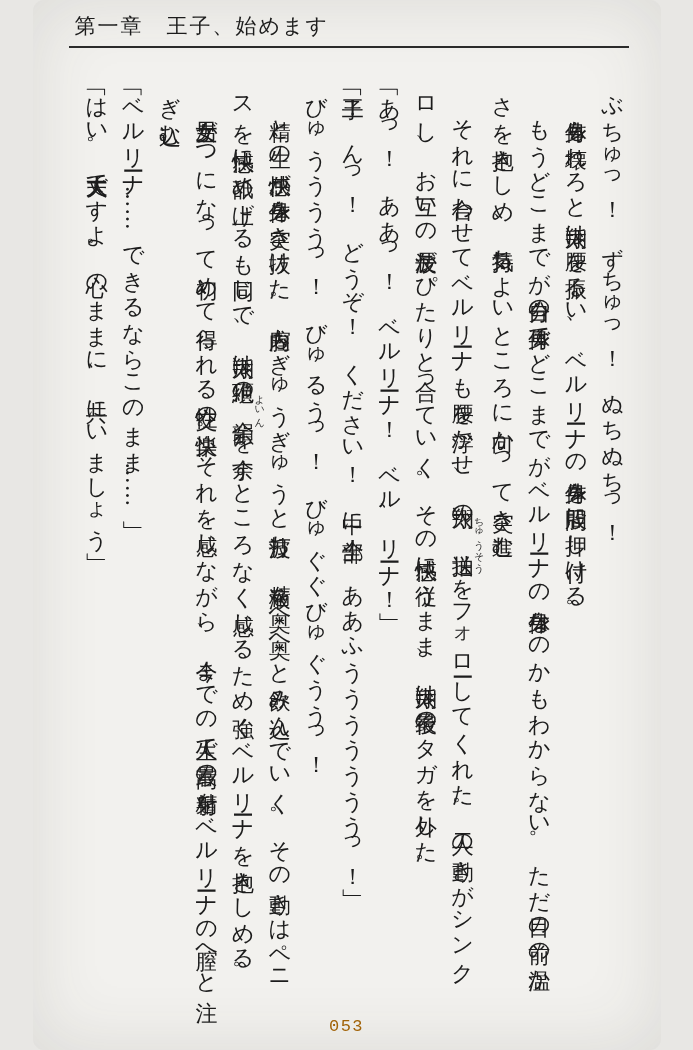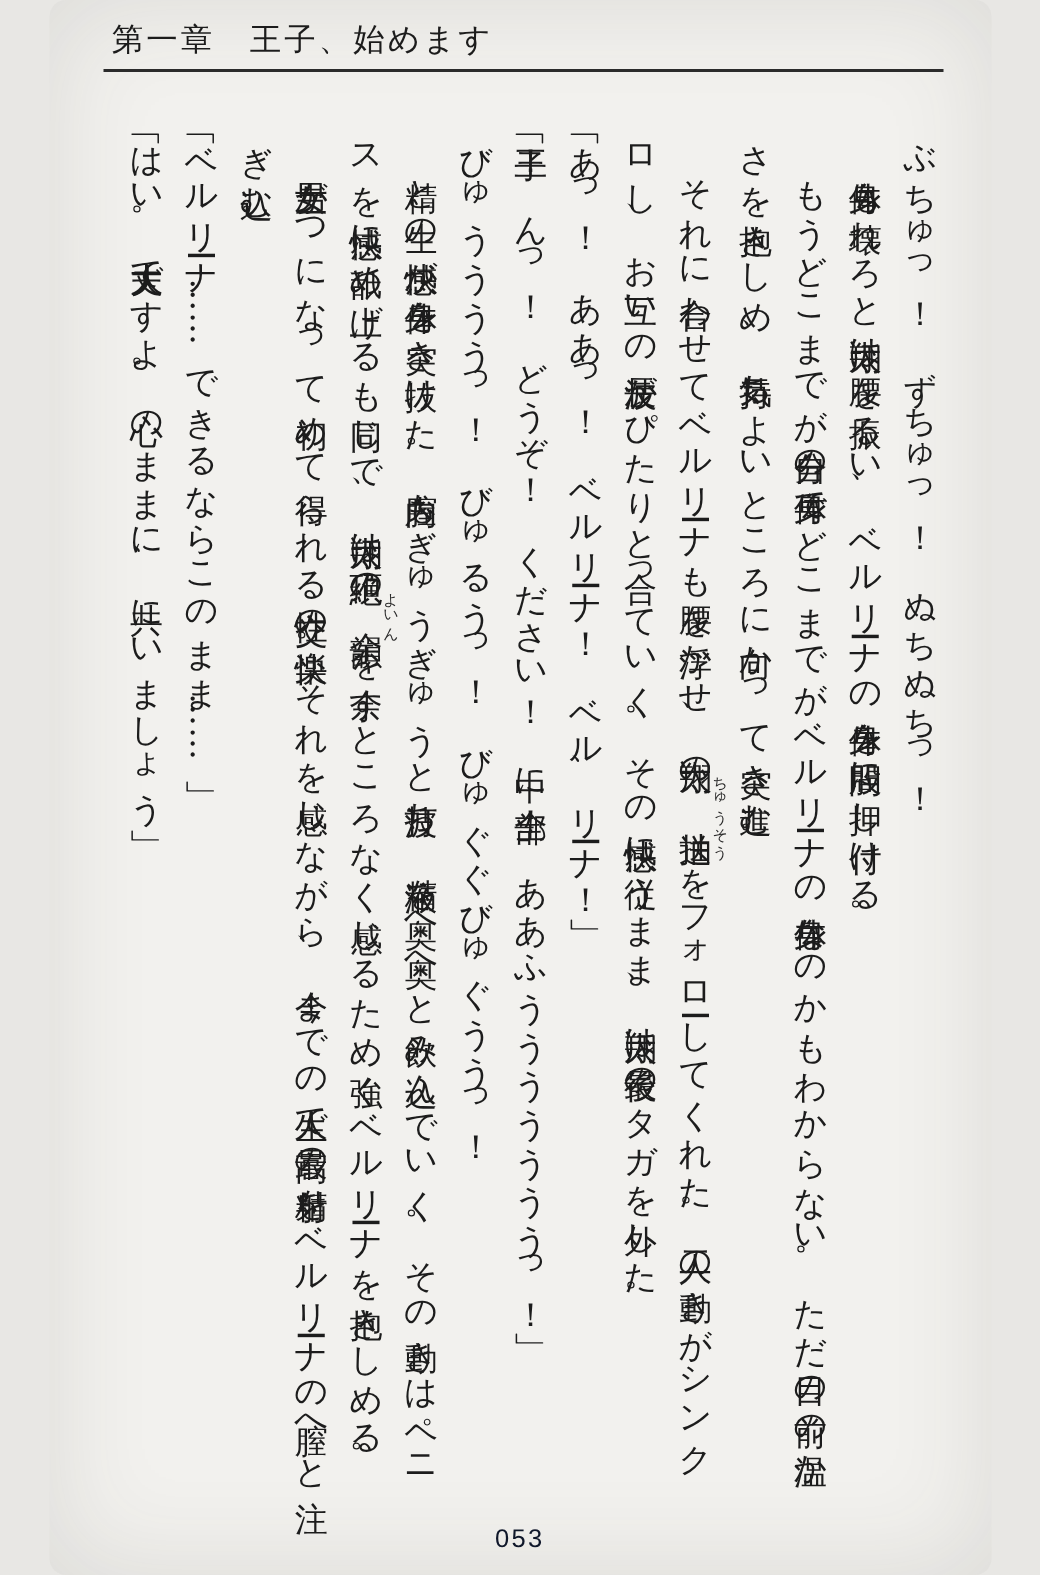--- a/index.html
+++ b/index.html
@@ -44,24 +44,24 @@
   ruby { ruby-align:center; }
   ruby rt {
     font-size:10px;
     letter-spacing:0;
     color:#2a2a2a;
   }
   .page-number {
     position:absolute;
     bottom:14px; left:0; right:0;
     text-align:center;
-    font-family:Liberation Sans, sans-serif;
+    font-family:Liberation Mono, monospace;
     font-size:17px;
     letter-spacing:1.5px;
-    color:#0f172a;
+    color:#a16207;
   }
 </style>
 </head>
 <body>
 
 <div class="page">
 
   <div class="header">
     <span class="chapter-title">第一章　王子、始めます</span>
   </div>

